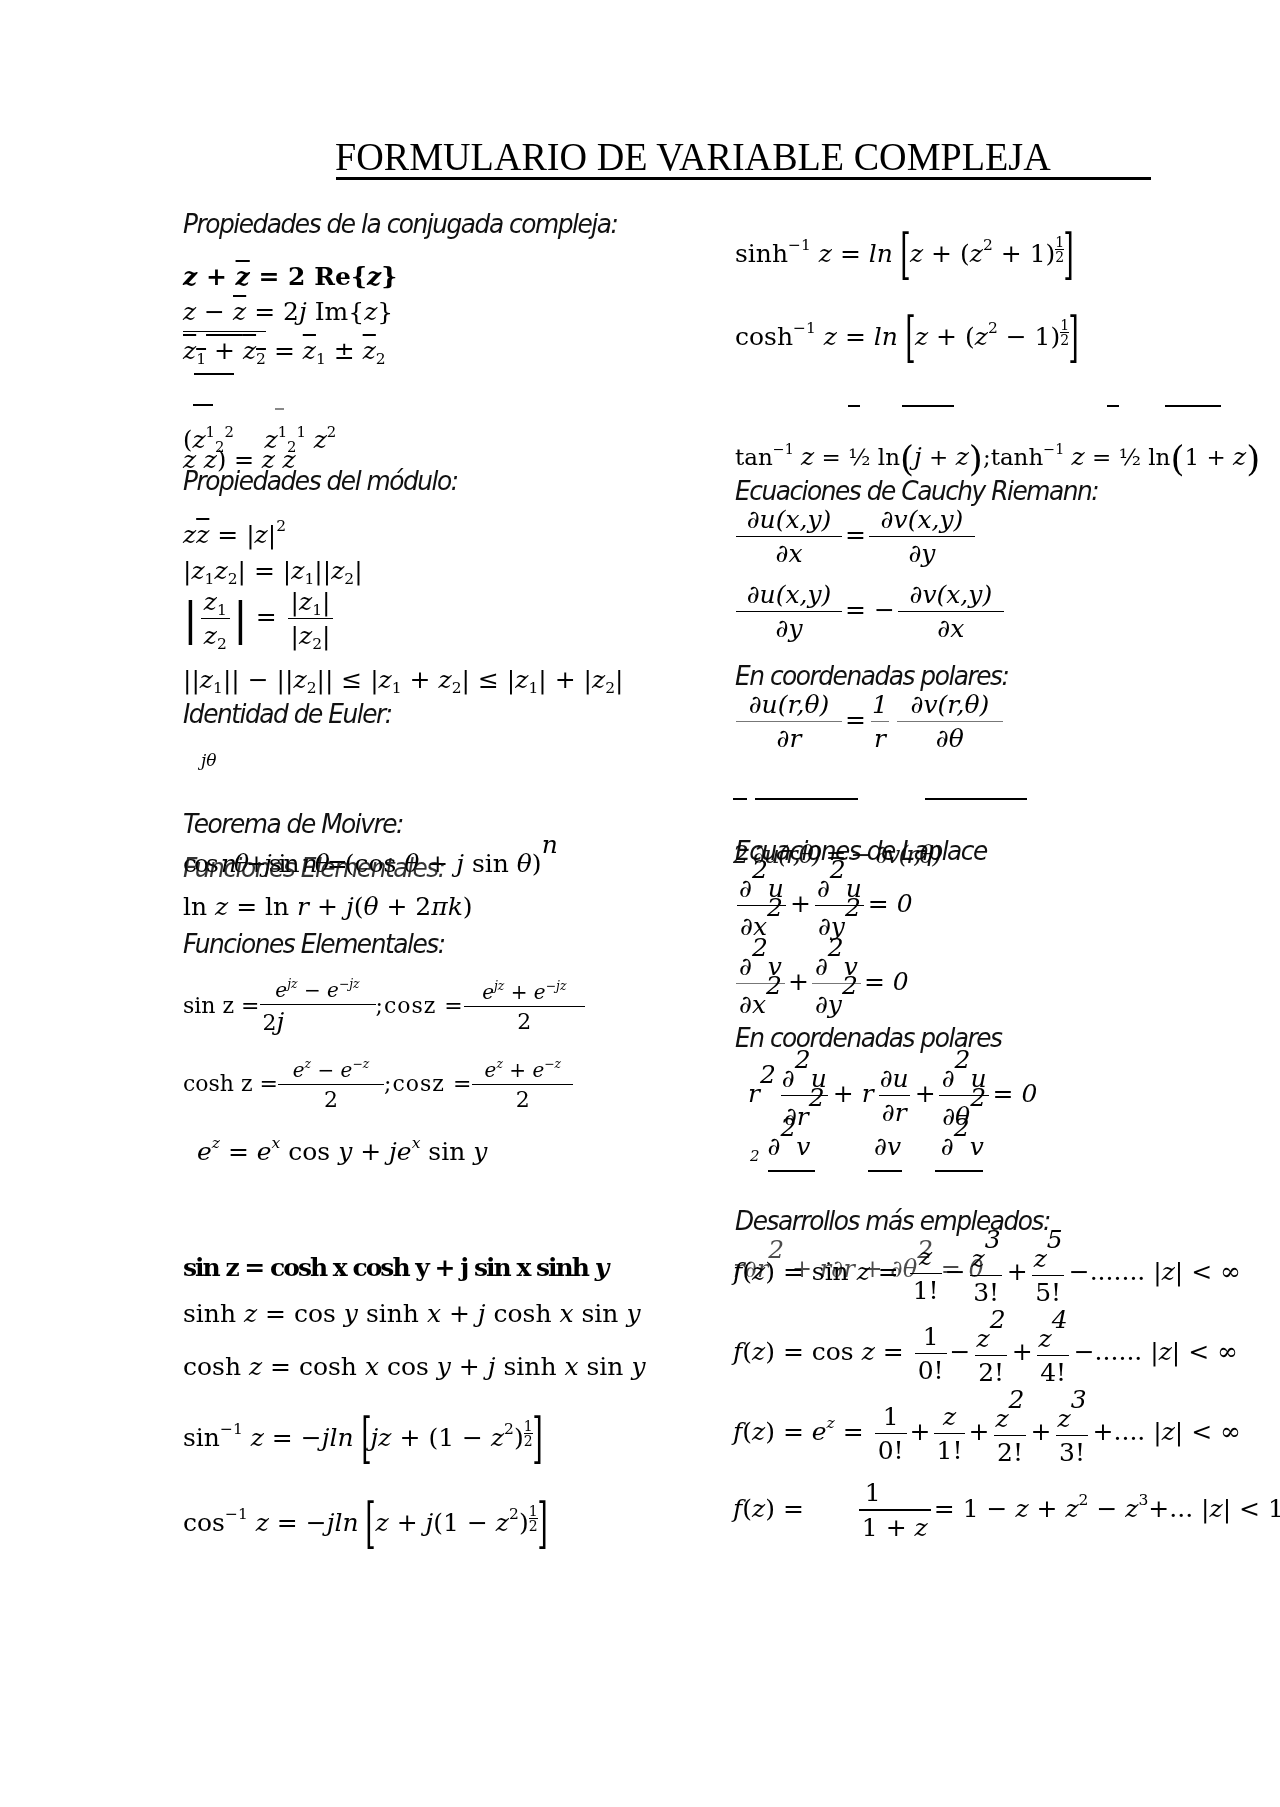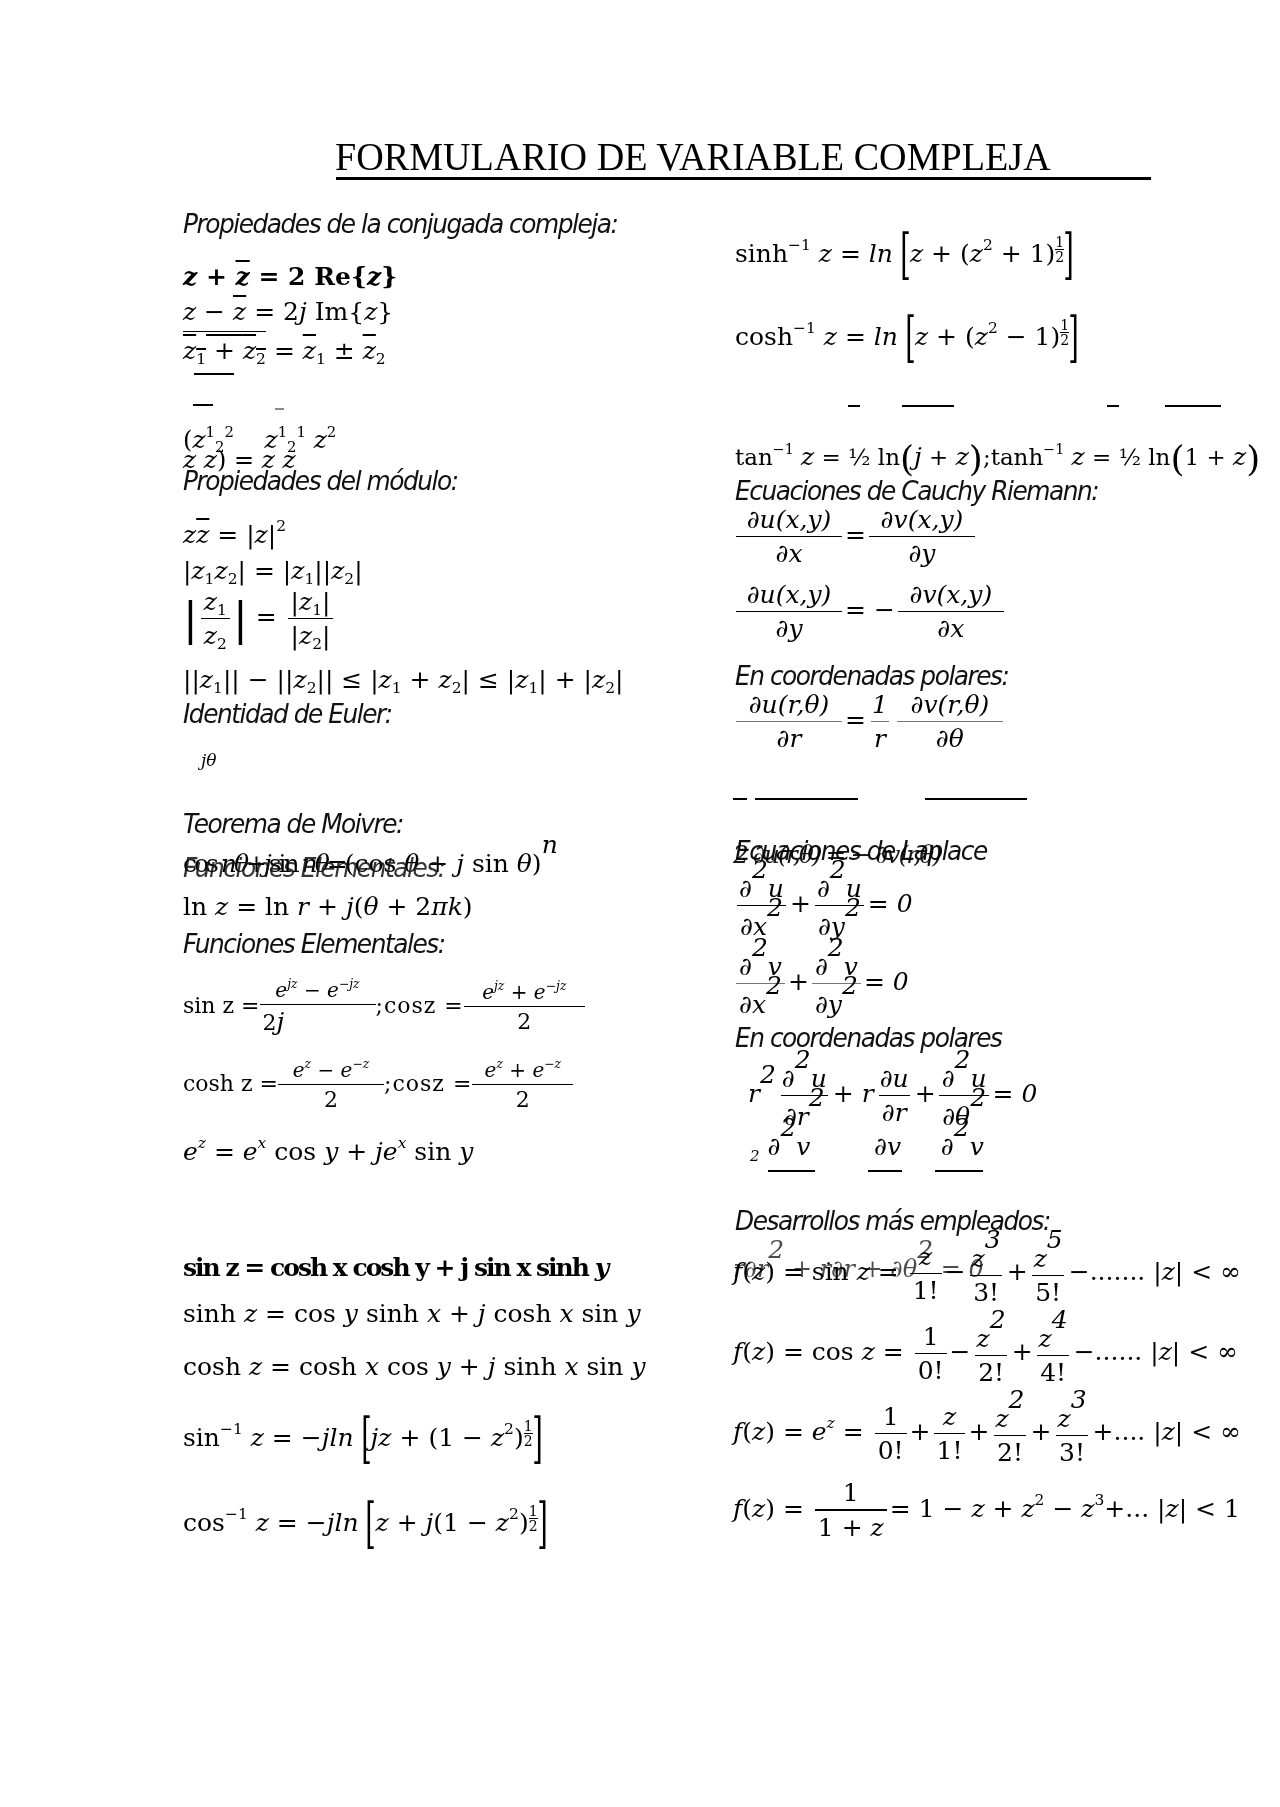--- a/index.html
+++ b/index.html
@@ -110,21 +110,21 @@
 <div class="abs m" style="left:183px; top:1058px; font-size:22px;">
   <span>cosh z =</span><span class="frac" style="width:100px;">
       <span class="num mi" style="font-size:20px;">e<sup>z</sup> − e<sup>−z</sup></span>
       <span class="den" style="width:100%; text-align:center;">2</span>
     </span><span style="letter-spacing:1px;">;cosz  =</span><span class="frac" style="width:95px;">
       <span class="num mi" style="font-size:20px;">e<sup>z</sup> + e<sup>−z</sup></span>
       <span class="den" style="width:100%; text-align:center;">2</span>
     </span>
 </div>
 
-<div class="abs m" style="left:183px; top:1137px;">
+<div class="abs m" style="left:197px; top:1137px;">
   <span class="mi">e<sup>z</sup></span> = <span class="mi">e<sup>x</sup></span> cos <span class="mi">y</span> + <span class="mi">je<sup>x</sup></span> sin <span class="mi">y</span>
 </div>
 
 <div class="abs m" style="left:183px; top:1253px; font-weight:bold;">
   <span style="letter-spacing:-2px;">sin z = cosh x cosh y + j sin x sinh <span class="mi">y</span></span>
 </div>
 <div class="abs m" style="left:183px; top:1299px;">
   sinh <span class="mi">z</span> = cos <span class="mi">y</span> sinh <span class="mi">x</span> + <span class="mi">j</span> cosh <span class="mi">x</span> sin <span class="mi">y</span>
 </div>
 <div class="abs m" style="left:183px; top:1352px;">
@@ -286,15 +286,15 @@
       <span class="num mi">z<sup class="m">2</sup></span>
       <span class="den">2!</span>
     </span>+<span class="frac">
       <span class="num mi">z<sup class="m">3</sup></span>
       <span class="den">3!</span>
     </span>+.... |<span class="mi">z</span>| &lt; ∞
 </div>
 <div class="abs m" style="left:733px; top:1478px;">
   <span class="mi">f</span>(<span class="mi">z</span>) = <span class="frac" style="min-width:58px;">
       <span class="num">1</span>
-      <span class="den" style="border-top-width:2.5px;">1 + <span class="mi">z</span></span>
+      <span class="den" style="border-top-width:2.5px;margin-left:44px;">1 + <span class="mi">z</span></span>
     </span>= 1 − <span class="mi">z</span> + <span class="mi">z</span><sup>2</sup> − <span class="mi">z</span><sup>3</sup>+... |<span class="mi">z</span>| &lt; 1
 </div>
 
 </body></html>

